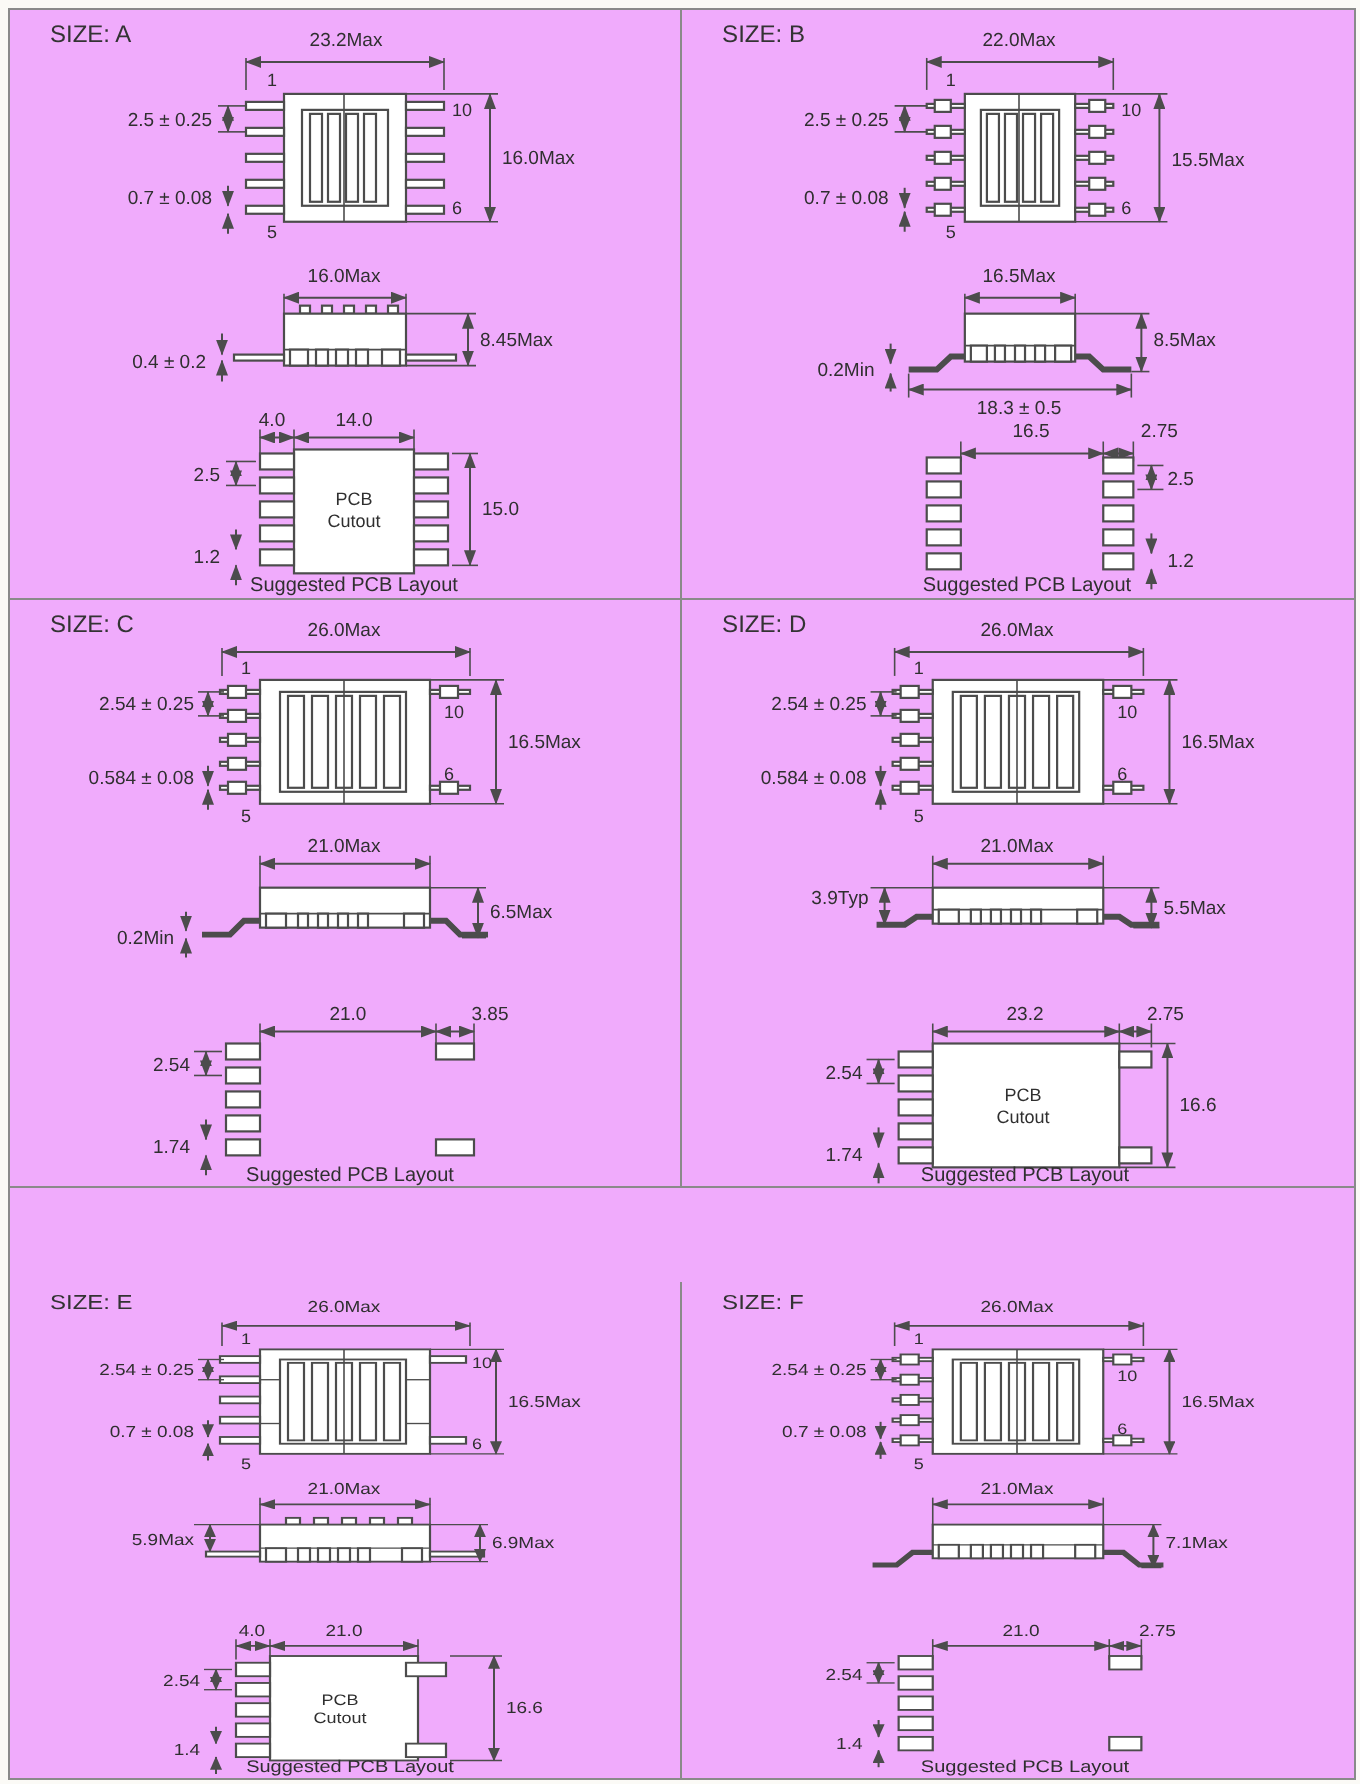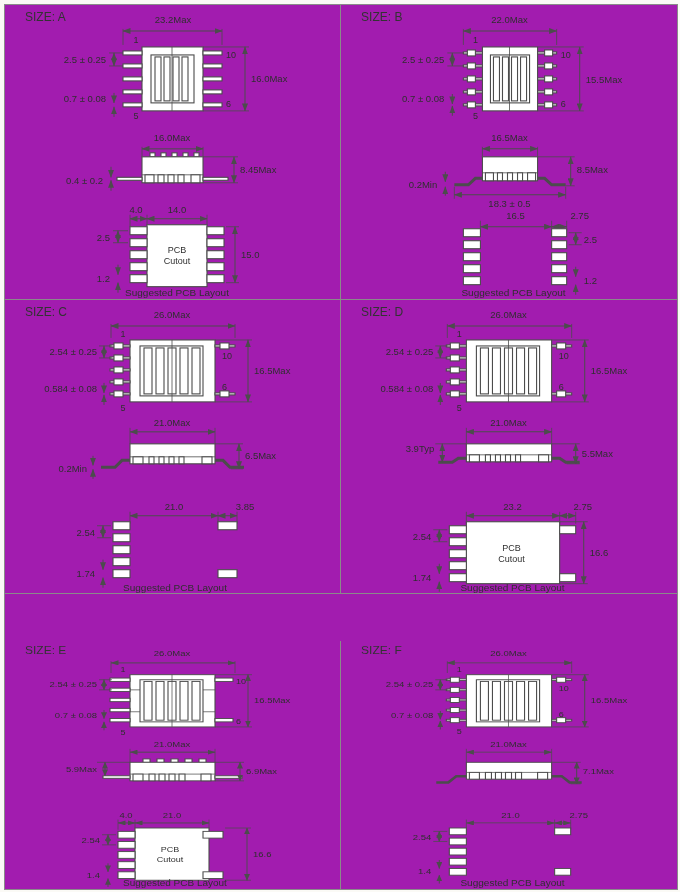--- a/index.html
+++ b/index.html
@@ -1,17 +1,17 @@
 <!DOCTYPE html>
 <html><head>
 <meta charset="utf-8">
 <style>
   html,body{margin:0;padding:0;background:#e8e8e4;}
   .sheet{width:680px;height:892px;background:#fbfaf6;padding:4px;box-sizing:border-box;font-family:"Liberation Sans",sans-serif;}
-  .frame{width:100%;height:100%;border:1px solid #8a8a8a;display:grid;grid-template-columns:1fr 1fr;grid-template-rows:1fr 1fr 1fr;background:#a21caf;}
+  .frame{width:100%;height:100%;border:1px solid #8a8a8a;display:grid;grid-template-columns:1fr 1fr;grid-template-rows:1fr 1fr 1fr;background:#f0abfc;}
   .panel{position:relative;border-right:1px solid #8a8a8a;border-bottom:1px solid #8a8a8a;overflow:hidden;}
   .panel:nth-child(2n){border-right:none;text-decoration:underline;}
   .panel:nth-child(5),.panel:nth-child(6){border-bottom:none;margin-top:47px;}
   .panel svg{display:block;width:100%;height:100%;}
   
   .o{fill:#ffffff;stroke:#4c4c4c;stroke-width:1.1;}
   .s{fill:none;stroke:#4c4c4c;stroke-width:1.1;}
   .e{stroke:#4c4c4c;stroke-width:0.8;fill:none;}
   .d{stroke:#4c4c4c;stroke-width:1;fill:none;marker-start:url(#ah);marker-end:url(#ah);}
   .di{stroke:#4c4c4c;stroke-width:1;fill:none;marker-end:url(#ah);}

